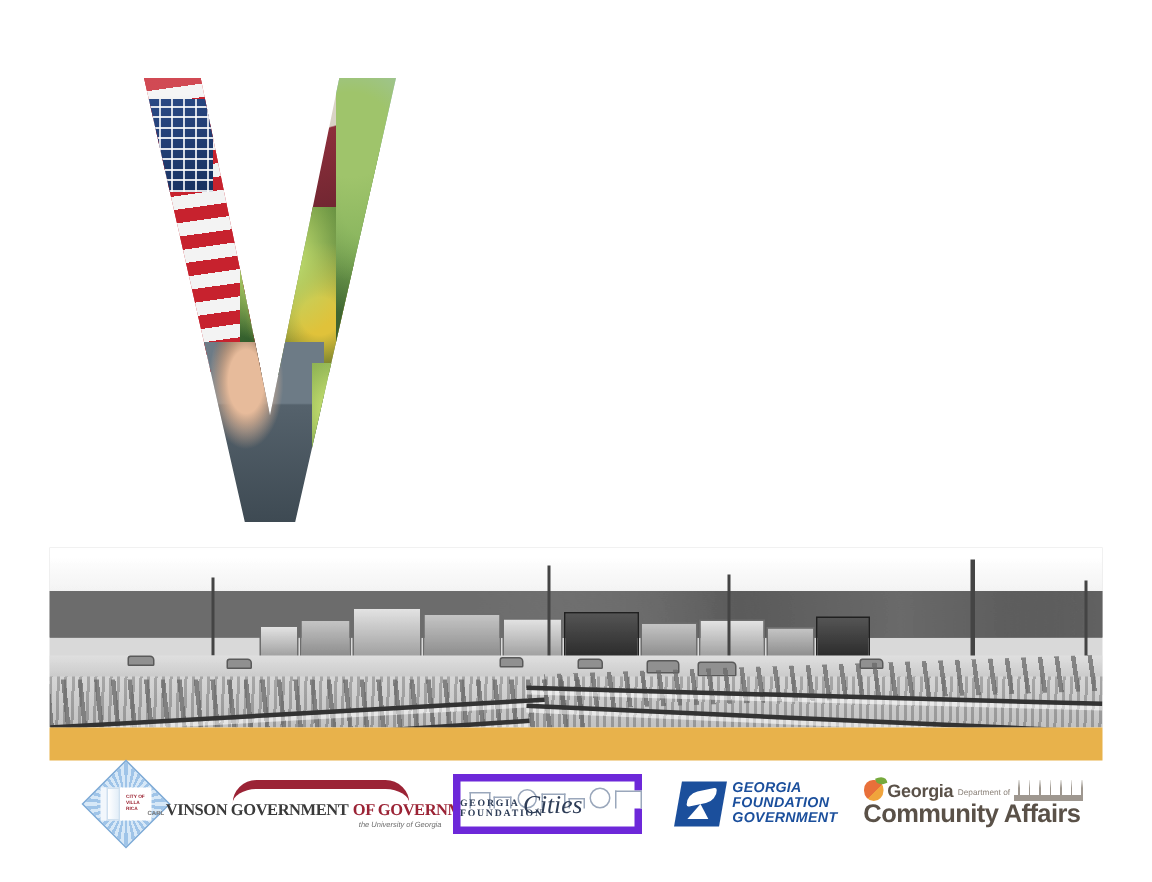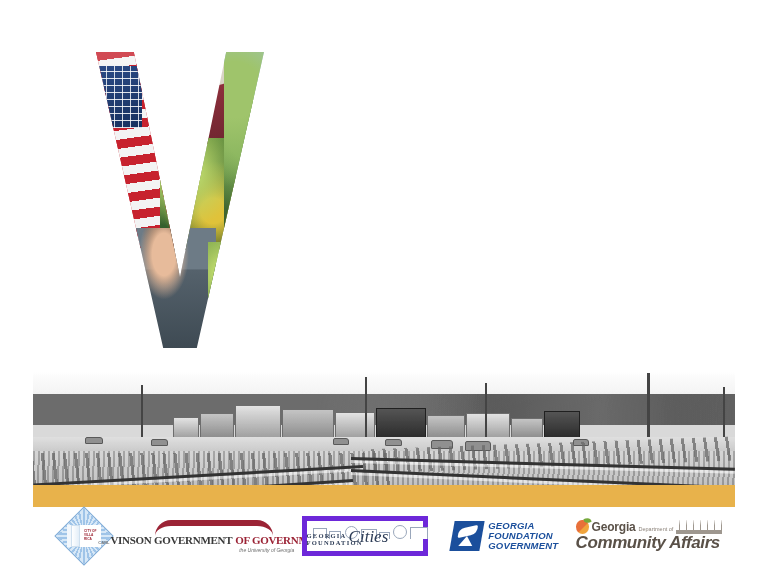--- a/index.html
+++ b/index.html
@@ -291,21 +291,21 @@
   .dca-skyline {
     width:46px; height:14px; align-self:flex-end; margin-bottom:0;
     background:
       linear-gradient(to top,#8e867c 0 30%, rgba(0,0,0,0) 30%),
       repeating-linear-gradient(90deg,
         rgba(0,0,0,0) 0 3px, #8e867c 3px 4px, rgba(0,0,0,0) 4px 7px);
     -webkit-mask-image:linear-gradient(to top, #000 0 62%, rgba(0,0,0,.2) 100%);
     mask-image:linear-gradient(to top, #000 0 62%, rgba(0,0,0,.2) 100%);
     opacity:.85;
   }
-  .dca-main { font-size:17px; font-weight:bold; color:#5a5148; letter-spacing:-.4px; margin-top:-1px;font-style:italic; }
+  .dca-main { font-size:17px; font-weight:bold; color:#5a5148; letter-spacing:-.4px; margin-top:-1px; }
 </style>
 </head>
 <body>
 
 <div class="cover">
 
   <div class="monogram">
 
     <div class="mono-letter mono-v">
       <div class="collage">

